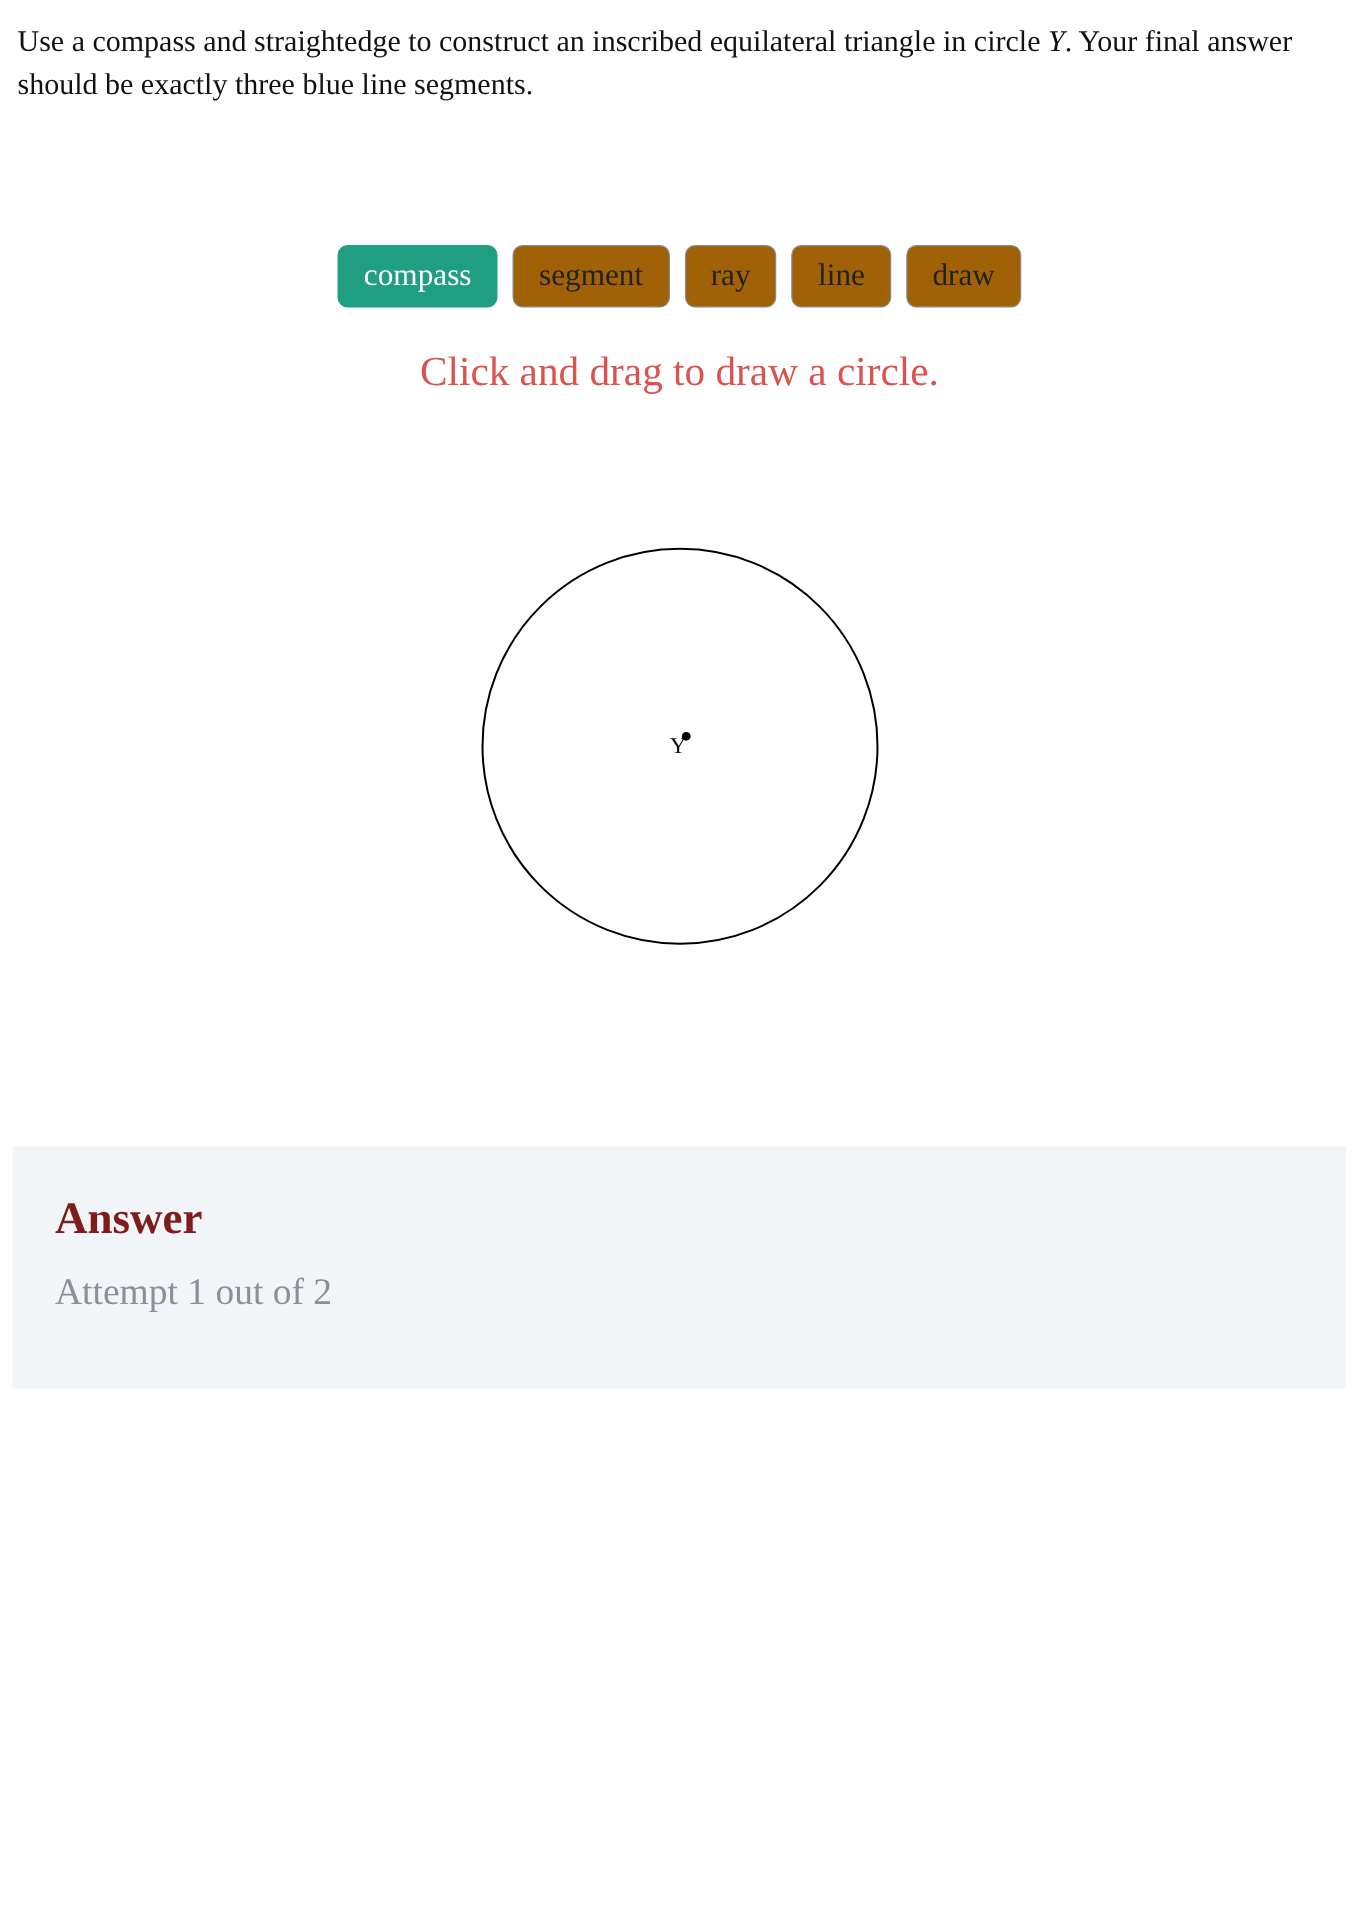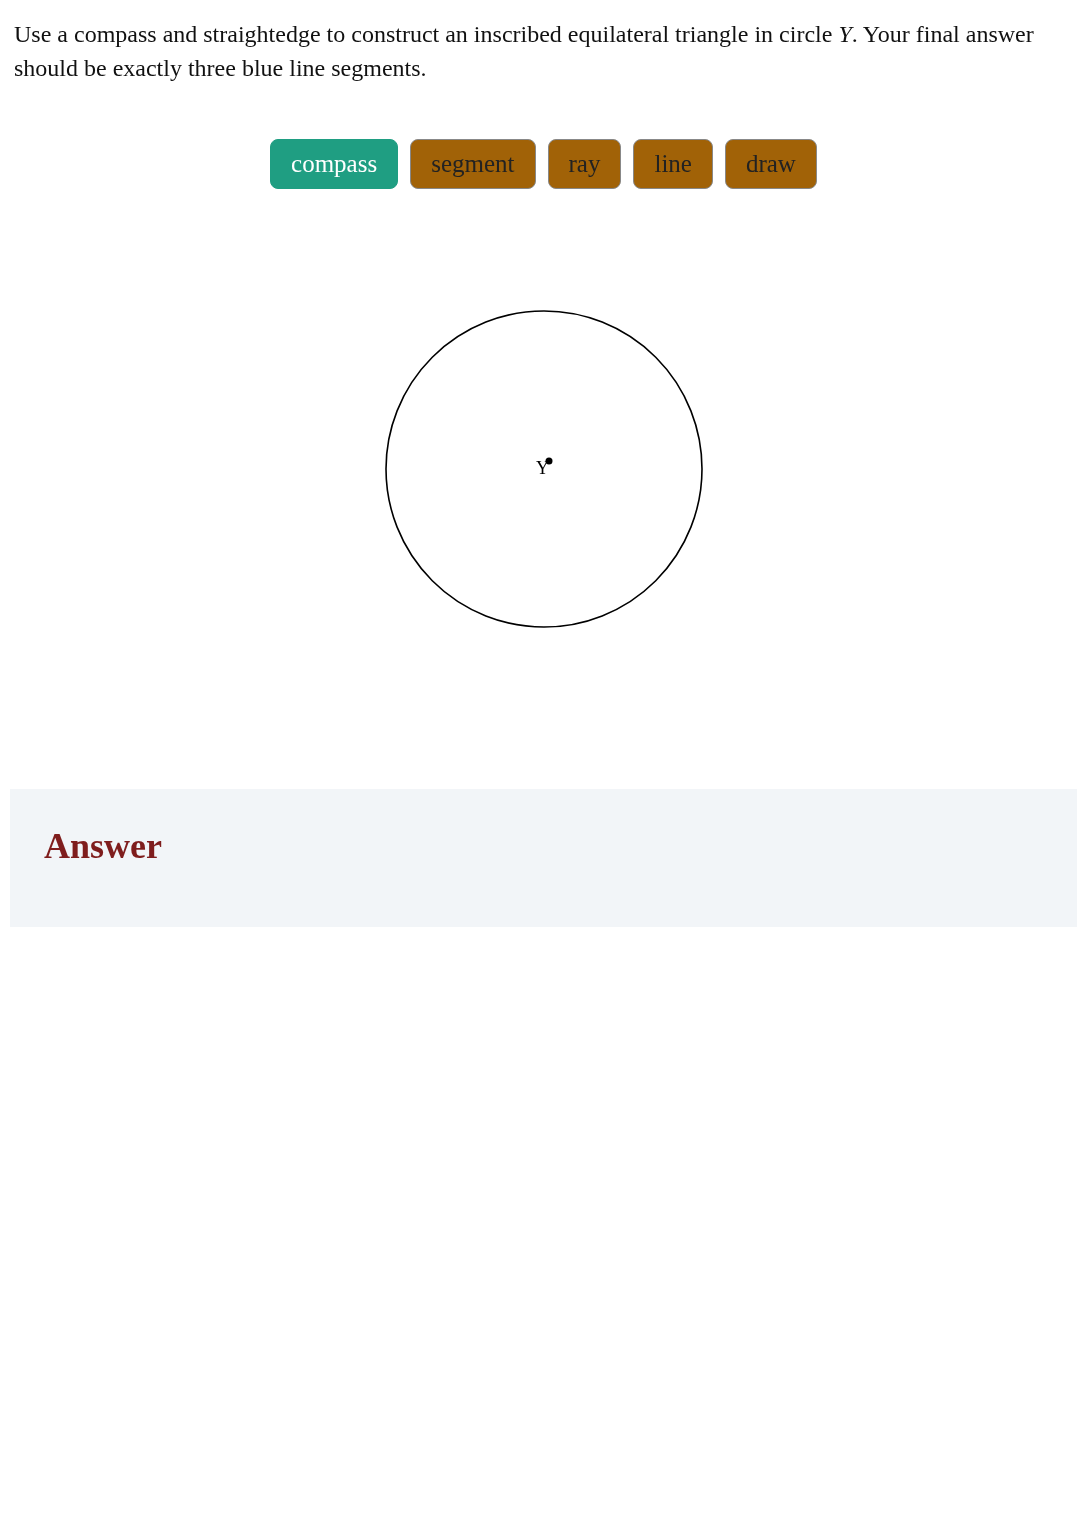--- a/index.html
+++ b/index.html
@@ -14,21 +14,21 @@
     line-height: 1.4;
     color: #111;
     padding: 18px 14px 10px 14px;
   }
   .question .math-var {
     font-family: 'Times New Roman', serif;
     font-style: italic;
   }
   .tool-area {
     text-align: center;
-    margin-top: 44px;
+    margin-top: 101px;
   }
   .toolbar {
     display: inline-flex;
     gap: 12px;
     justify-content: center;
   }
   .tool-btn {
     font-family: Georgia, serif;
     font-size: 25px;
     padding: 10px 20px;
@@ -86,25 +86,27 @@
 
 <div class="tool-area">
   <div class="toolbar">
     <button class="tool-btn active">compass</button>
     <button class="tool-btn">segment</button>
     <button class="tool-btn">ray</button>
     <button class="tool-btn">line</button>
     <button class="tool-btn">draw</button>
   </div>
 
+  <div class="hint">Click and drag to draw a circle.</div>
 
   <div class="canvas-wrap">
     <svg class="construction" width="400" height="400" viewBox="0 0 400 400">
       <circle cx="200" cy="200" r="158" fill="none" stroke="#000" stroke-width="1.6"></circle>
       <circle cx="205" cy="192" r="3.5" fill="#000"></circle>
       <text x="192" y="205" font-family="Georgia, serif" font-size="18" fill="#000">Y</text>
     </svg>
   </div>
 </div>
 
 <div class="answer-panel">
   <div class="answer-title">Answer</div>
+  <div class="attempt">Attempt 1 out of 2</div>
 </div>
 
 </body></html>

